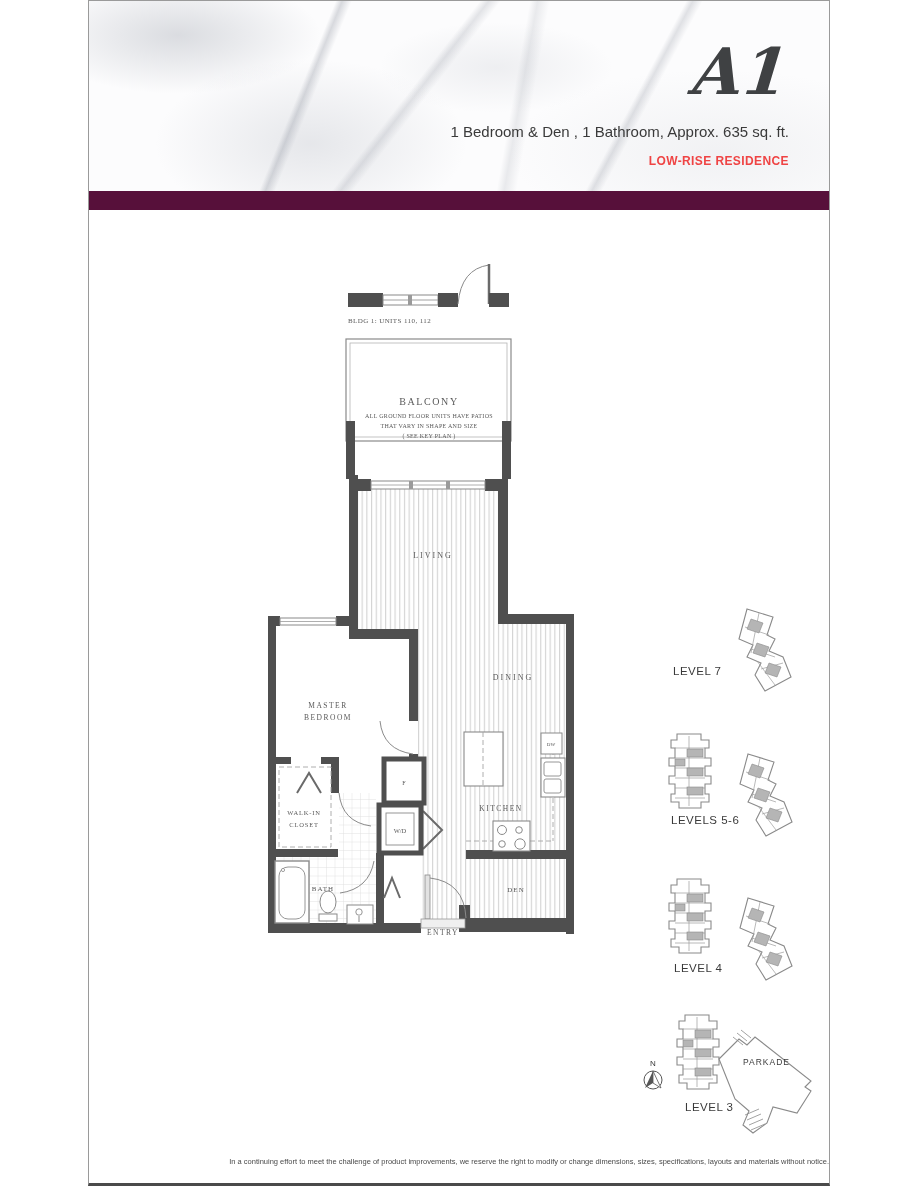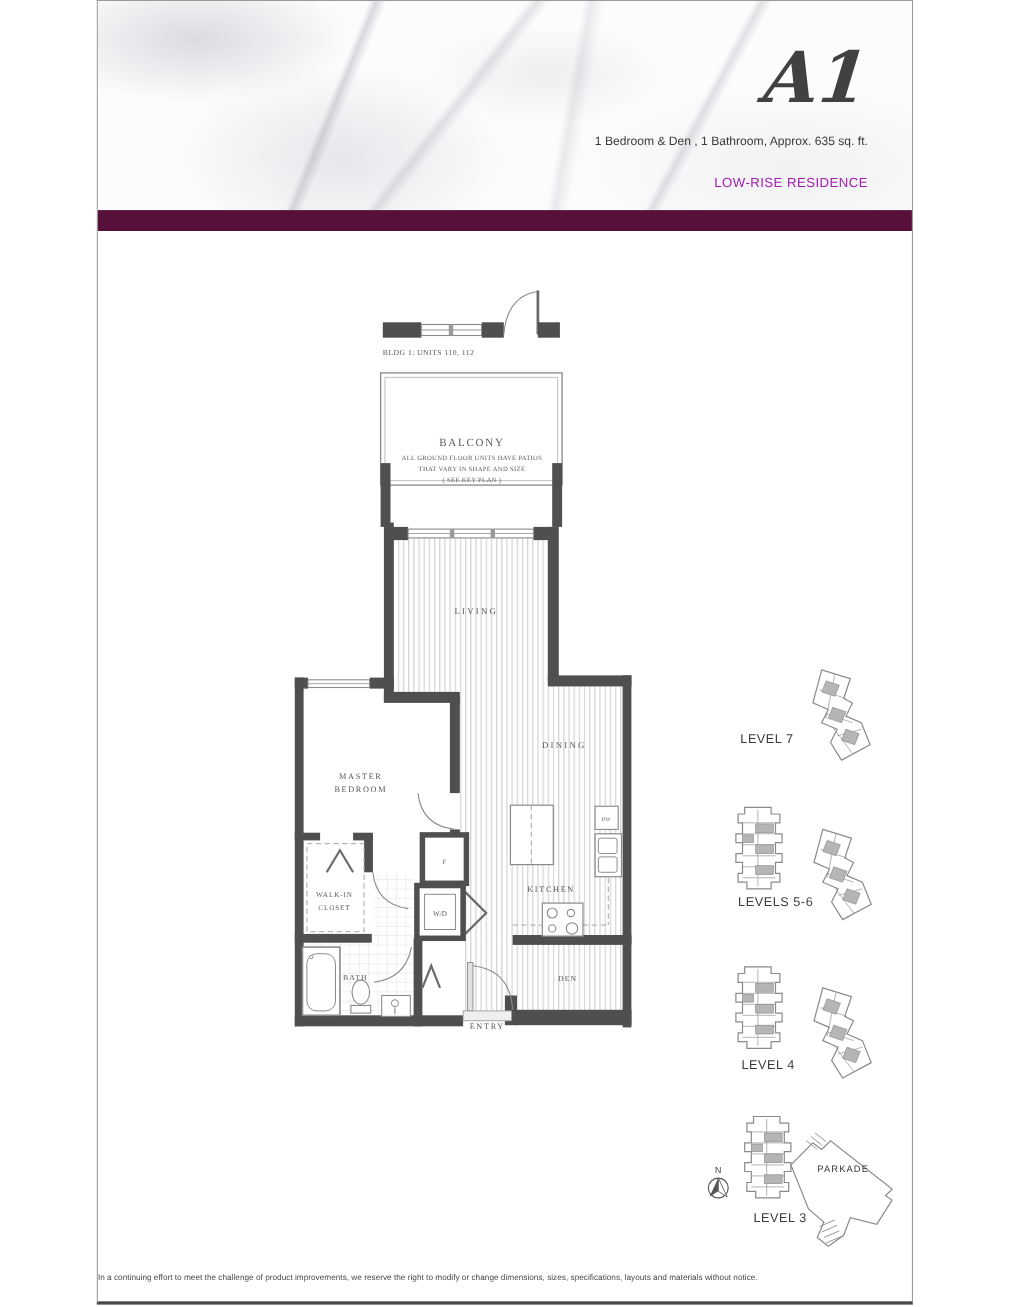--- a/index.html
+++ b/index.html
@@ -16,25 +16,25 @@
       linear-gradient(112deg, transparent 30.2%, rgba(120,126,140,.28) 31%, transparent 32.2%),
       linear-gradient(128deg, transparent 44%, rgba(120,126,140,.20) 45%, transparent 46.4%),
       linear-gradient(100deg, transparent 57%, rgba(130,136,148,.16) 58%, transparent 59.6%),
       linear-gradient(118deg, transparent 71%, rgba(120,126,140,.22) 71.8%, transparent 73%),
       radial-gradient(ellipse 300px 120px at 85% 80%, rgba(160,165,175,.12), transparent 70%),
       #fcfcfd;}
   .band{position:absolute;left:0;top:190px;width:100%;height:19px;}
   .hdr-text{position:absolute;top:28px;right:40px;text-align:right;color:#3a3a3a;}
   .logo{font-family:"DejaVu Serif",serif;font-style:italic;font-weight:bold;font-size:64px;
         line-height:86px;color:#3f4143;transform:skewX(-6deg);}
-  .subtitle{font-size:11px;margin-top:8px;color:#3a3a3a;}
-  .restype{font-size:12px;font-weight:normal;letter-spacing:.4px;margin-top:24px;color:#a21caf;}
+  .subtitle{font-size:15px;margin-top:8px;color:#3a3a3a;}
+  .restype{font-size:12px;font-weight:bold;letter-spacing:.4px;margin-top:14px;color:#ef4444;}
   svg text{font-family:"Liberation Serif",serif;fill:#5a5a5a;}
   svg .sans{font-family:"Liberation Sans",sans-serif;fill:#3a3a3a;}
-  .footer{position:absolute;left:0;bottom:16px;width:100%;text-align:left;
+  .footer{position:absolute;left:0;bottom:16px;width:100%;text-align:right;
           font-size:7.5px;line-height:10px;color:#4a4a4a;}
 </style>
 </head>
 <body>
 
 <div class="canvas">
   <div class="page">
 
     <div class="marble"></div>
     <div class="band" style="background:#57103A;"></div>

